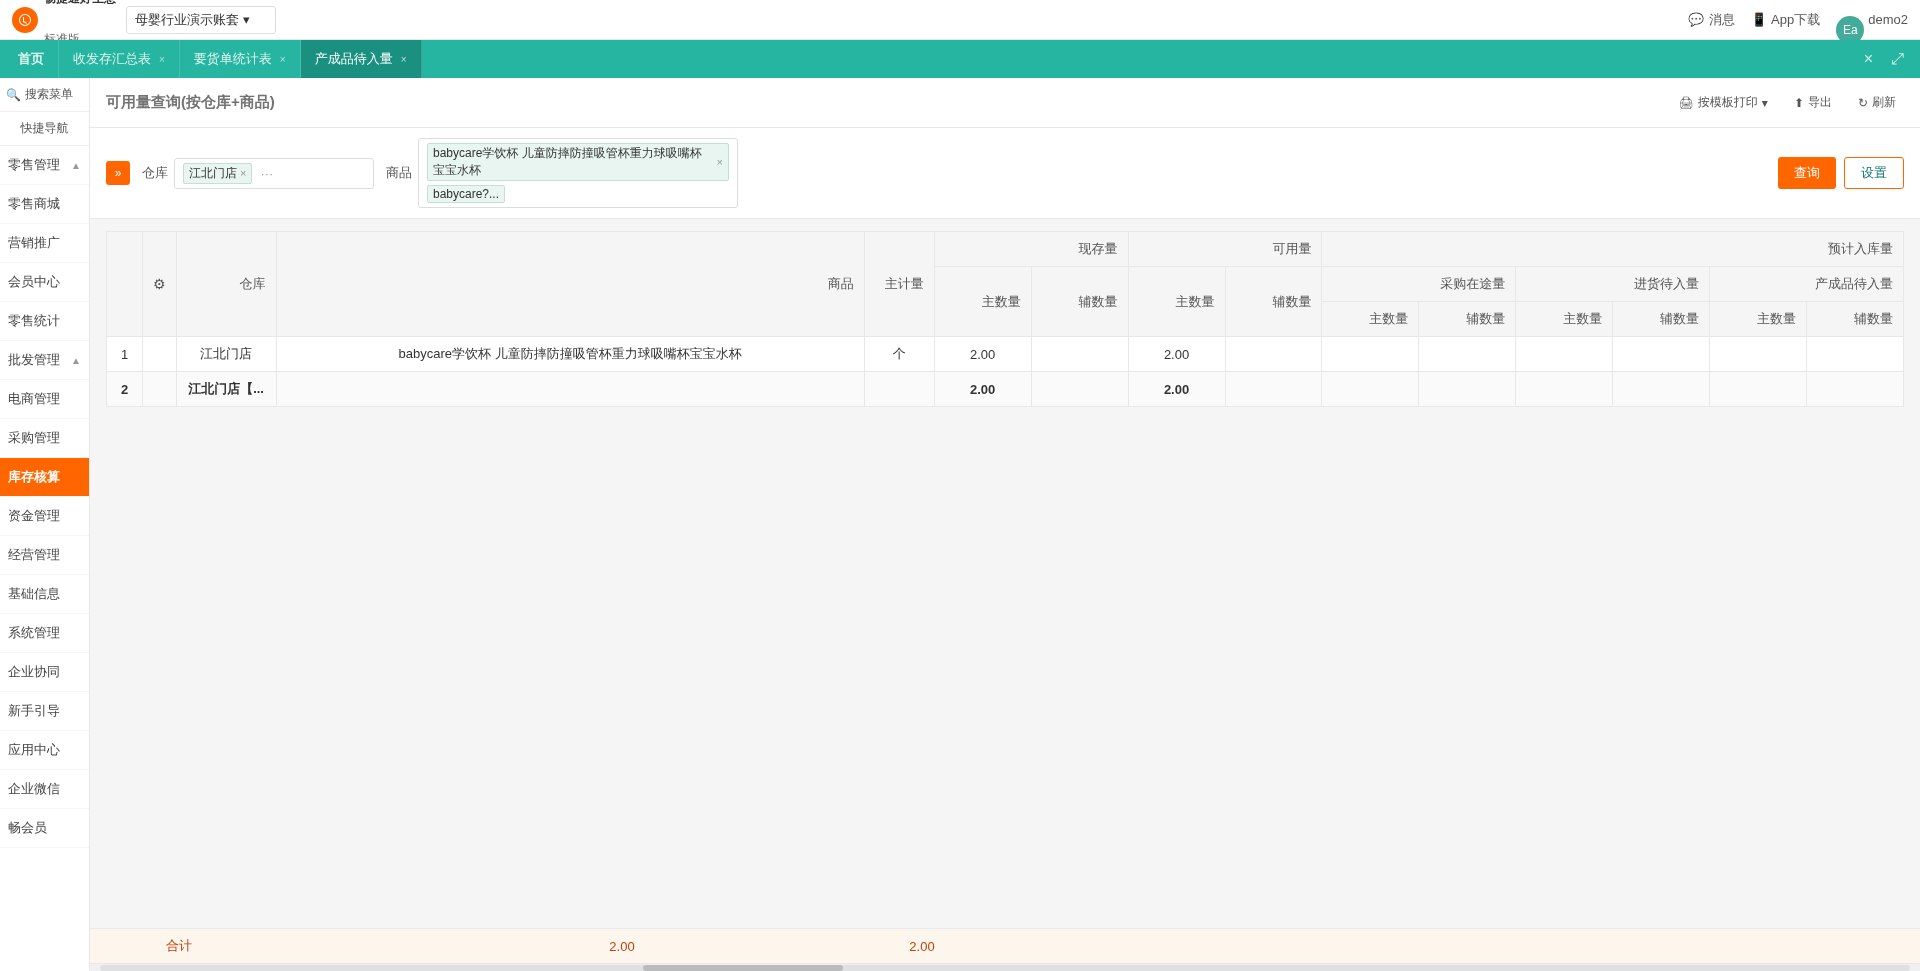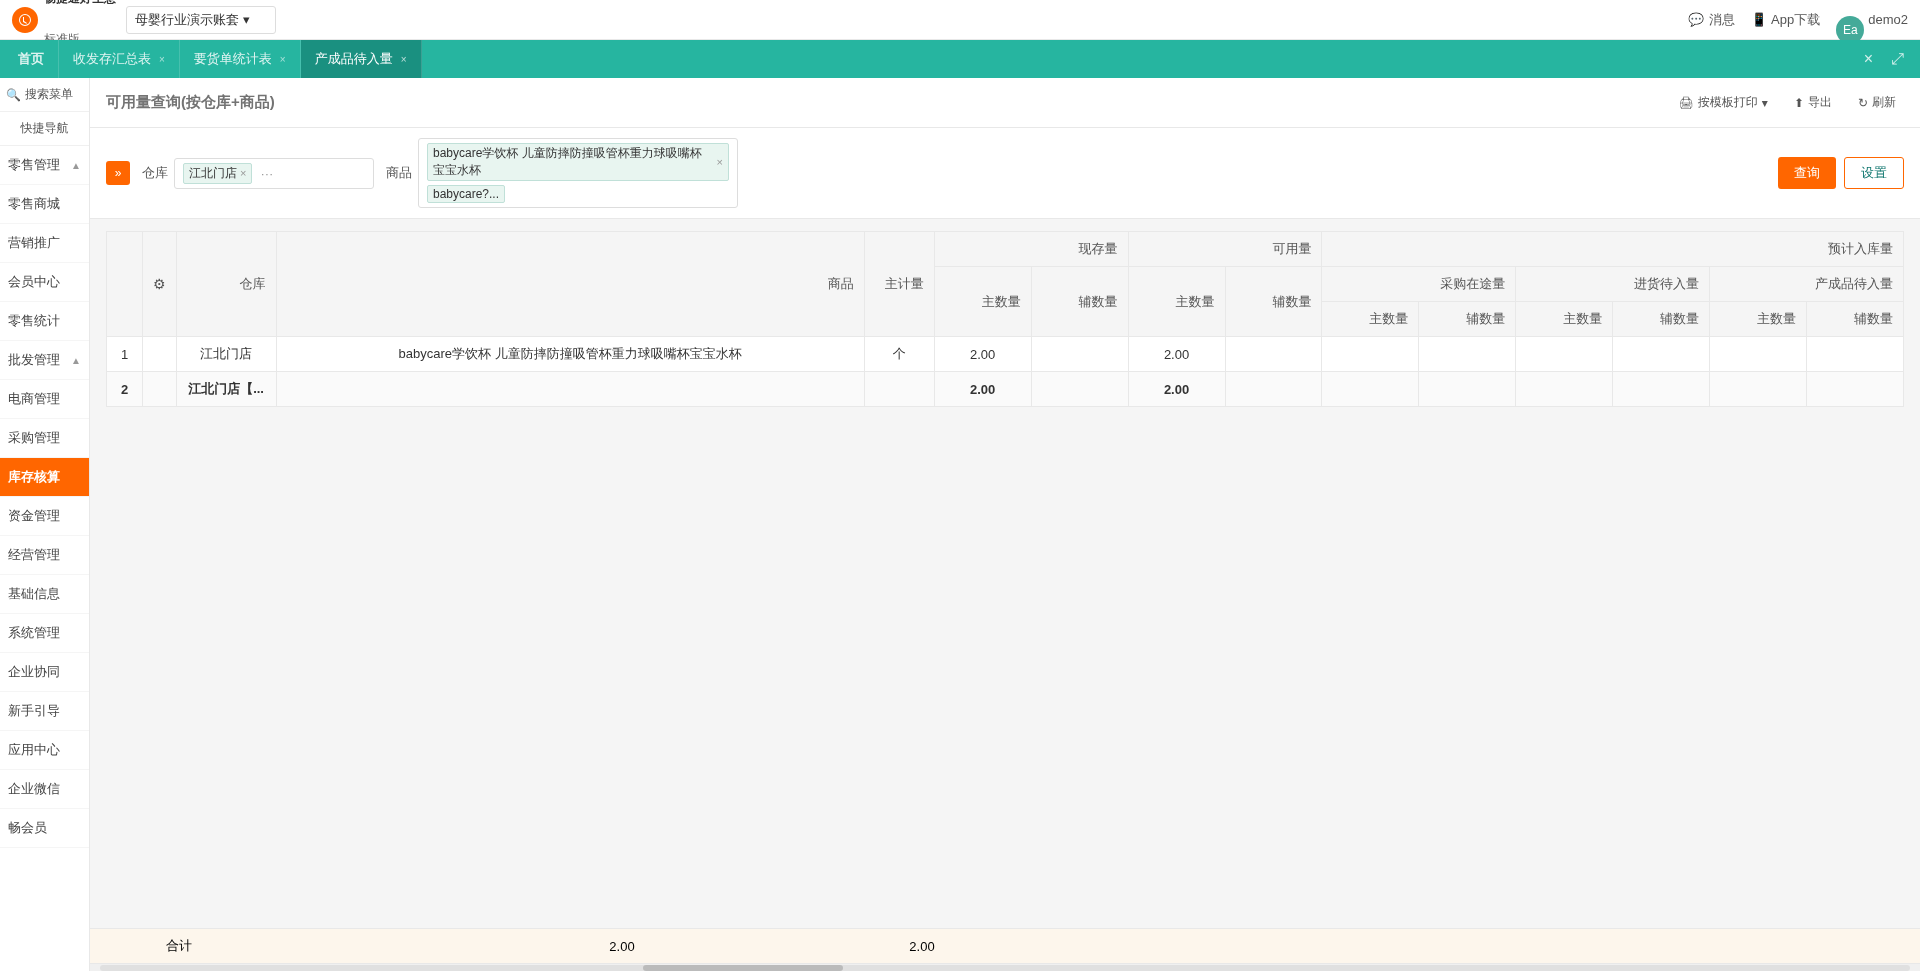--- a/index.html
+++ b/index.html
@@ -202,21 +202,21 @@
     .data-table .row-group td { font-weight: bold; background: #fafafa; }
 
     
     .table-footer {
       background: #fdf6ec;
       border-top: 1px solid #e8e8e8;
       padding: 8px 10px;
       display: flex;
       align-items: center;
       font-size: 13px;
-      color: #000000;
+      color: #c2410c;
     }
 
     
     ::-webkit-scrollbar { width: 6px; height: 6px; }
     ::-webkit-scrollbar-thumb { background: #ccc; border-radius: 3px; }
     ::-webkit-scrollbar-track { background: #f5f5f5; }
 
     .settings-icon-cell { color: #999; font-size: 14px; }
 
     .td-left { text-align: left; }

